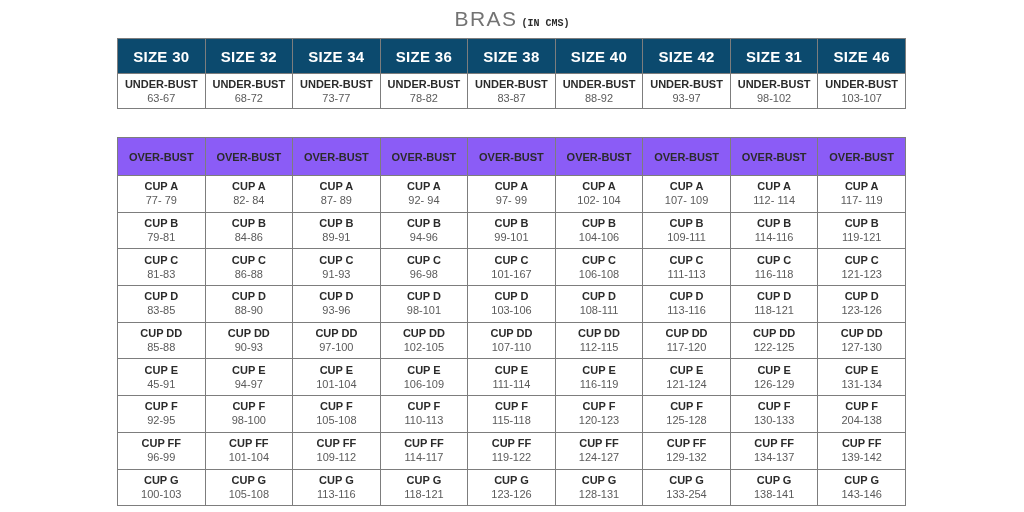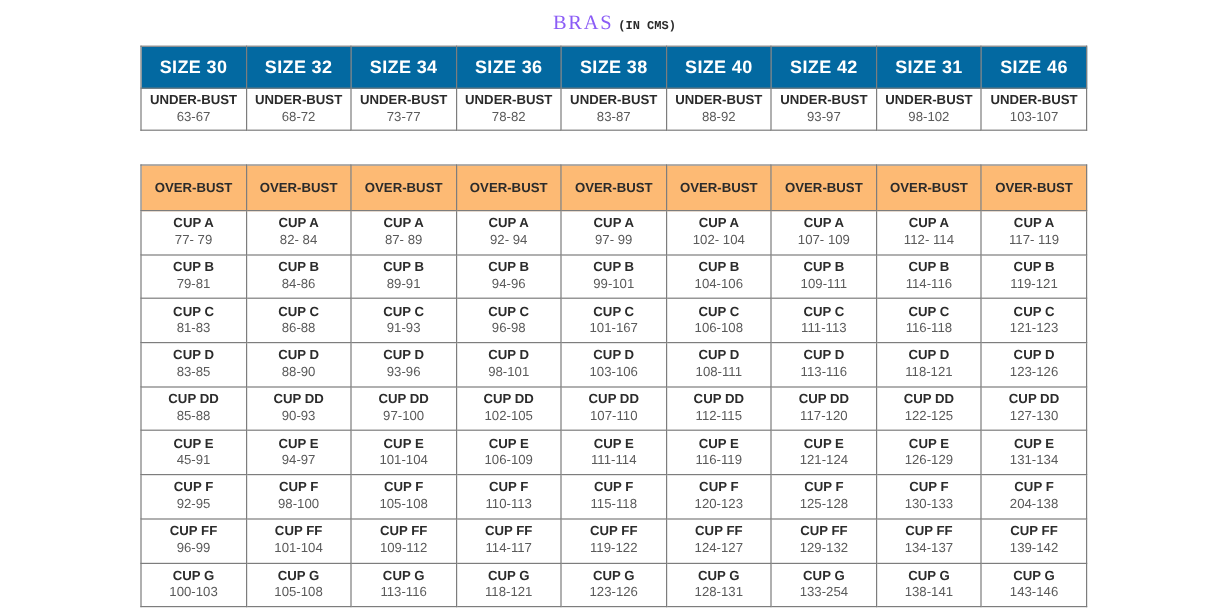--- a/index.html
+++ b/index.html
@@ -17,24 +17,24 @@
   }
   .title {
     position: absolute;
     top: 8px;
     left: 0;
     width: 1024px;
     text-align: center;
     line-height: 22px;
   }
   .title-main {
-    font-family: Liberation Serif, serif;
-    font-size: 17px;
+    font-family: Liberation Sans, sans-serif;
+    font-size: 21px;
     letter-spacing: 1.5px;
-    color: #8b5cf6;
+    color: #737373;
     font-weight: normal;
   }
   .title-sub {
     font-family: Liberation Mono, monospace;
     font-size: 10px;
     font-weight: bold;
     color: #2b2b2b;
     margin-left: 4px;
   }
   table {
@@ -45,38 +45,38 @@
     table-layout: fixed;
   }
   td, th {
     border: 1px solid #7d7d7d;
     text-align: center;
     vertical-align: middle;
     padding: 0;
   }
   #under-table { top: 38px; }
   #under-table th {
-    background: #0369a1;
+    background: #0c4a6e;
     color: #ffffff;
     font-size: 15px;
     font-weight: bold;
     height: 34px;
     letter-spacing: 0.3px;
   }
   #under-table td {
     height: 34px;
     margin-top: 12px;
   }
   #over-table { top: 137px; }
   #over-table th {
     height: 37px;
     font-size: 11px;
     font-weight: bold;
     color: #2b2b2b;
-    background: #fdba74;
+    background: #8b5cf6;
   }
   #over-table td {
     height: 35.7px;
   }
   .lbl {
     display: block;
     font-size: 11px;
     font-weight: bold;
     color: #2b2b2b;
     line-height: 13px;

